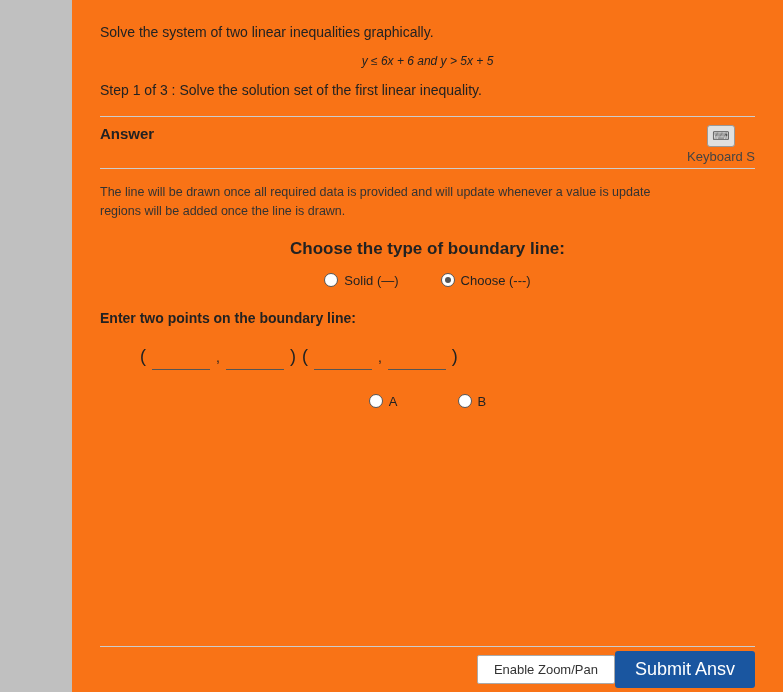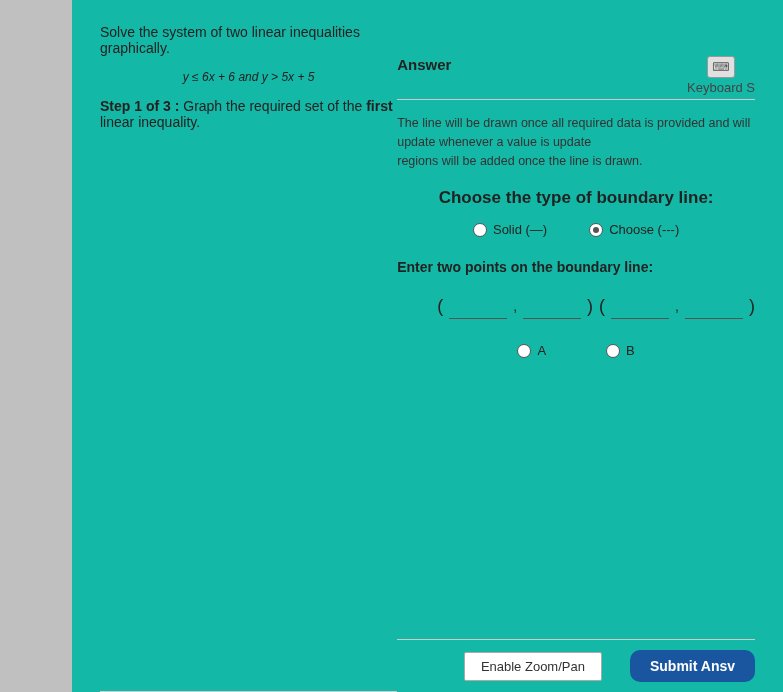--- a/index.html
+++ b/index.html
@@ -11,24 +11,24 @@
       display: flex;
       align-items: stretch;
     }
     .left-bar {
       width: 72px;
       background: #c0c0c0;
       flex-shrink: 0;
     }
     .main-content {
       flex: 1;
-      background: #14b8a6;
+      background: #f97316;
       padding: 24px 28px 0 28px;
       display: flex;
-      flex-direction: row;
+      flex-direction: column;
     }
     .problem-section {
       padding-bottom: 18px;
       border-bottom: 1px solid #ccc;
     }
     .problem-text {
       font-size: 14px;
       color: #222;
       margin-bottom: 14px;
     }
@@ -37,24 +37,24 @@
       font-size: 12px;
       color: #222;
       margin-bottom: 14px;
       font-style: italic;
     }
     .step-text {
       font-size: 14px;
       color: #222;
     }
     .step-text strong {
-      font-weight: bold;
+      font-weight: normal;
     }
     .answer-section {
-      margin-top: 32px;
+      margin-top: 8px;
       flex: 1;
       display: flex;
       flex-direction: column;
     }
     .answer-header {
       display: flex;
       justify-content: space-between;
       align-items: flex-start;
       margin-bottom: 4px;
     }
@@ -183,63 +183,63 @@
       justify-content: center;
       gap: 60px;
       align-items: center;
       margin-bottom: 28px;
     }
     .bottom-bar {
       border-top: 1px solid #ccc;
       display: flex;
       justify-content: flex-end;
       align-items: center;
-      padding: 10px 0;
-      gap: 28px;
+      padding: 4px 0;
+      gap: 0;
       margin-top: auto;
     }
     .zoom-btn {
       background: white;
       border: 1px solid #aaa;
       padding: 6px 16px;
       font-size: 13px;
       color: #333;
       cursor: pointer;
       border-radius: 2px;
     }
     .submit-btn {
       background: #1a56a0;
       color: white;
       border: none;
       padding: 8px 20px;
-      font-size: 14px;
-      font-weight: bold;
+      font-size: 18px;
+      font-weight: normal;
       cursor: pointer;
-      border-radius: 10px;
+      border-radius: 3px;
     }
     .divider {
       width: 100%;
       height: 1px;
       background: #ccc;
       margin-bottom: 14px;
     }
   </style>
 </head>
 <body>
 
 <div class="left-bar"></div>
 
 <div class="main-content">
 
   <div class="problem-section">
     <p class="problem-text">Solve the system of two linear inequalities graphically.</p>
     <p class="math-equation">y ≤ 6x + 6 and y &gt; 5x + 5</p>
     <p class="step-text">
       <strong>Step 1 of 3 :</strong>
-      <span> Graph the required set of the </span><strong>first</strong><span> linear inequality.</span>
+      <span> Solve the solution set of the </span><strong>first</strong><span> linear inequality.</span>
     </p>
   </div>
 
   <div class="answer-section">
     <div class="answer-header">
       <span class="answer-label">Answer</span>
       <div class="keyboard-btn">
         <div class="keyboard-icon">⌨</div>
         <span class="keyboard-text">Keyboard S</span>
       </div>

